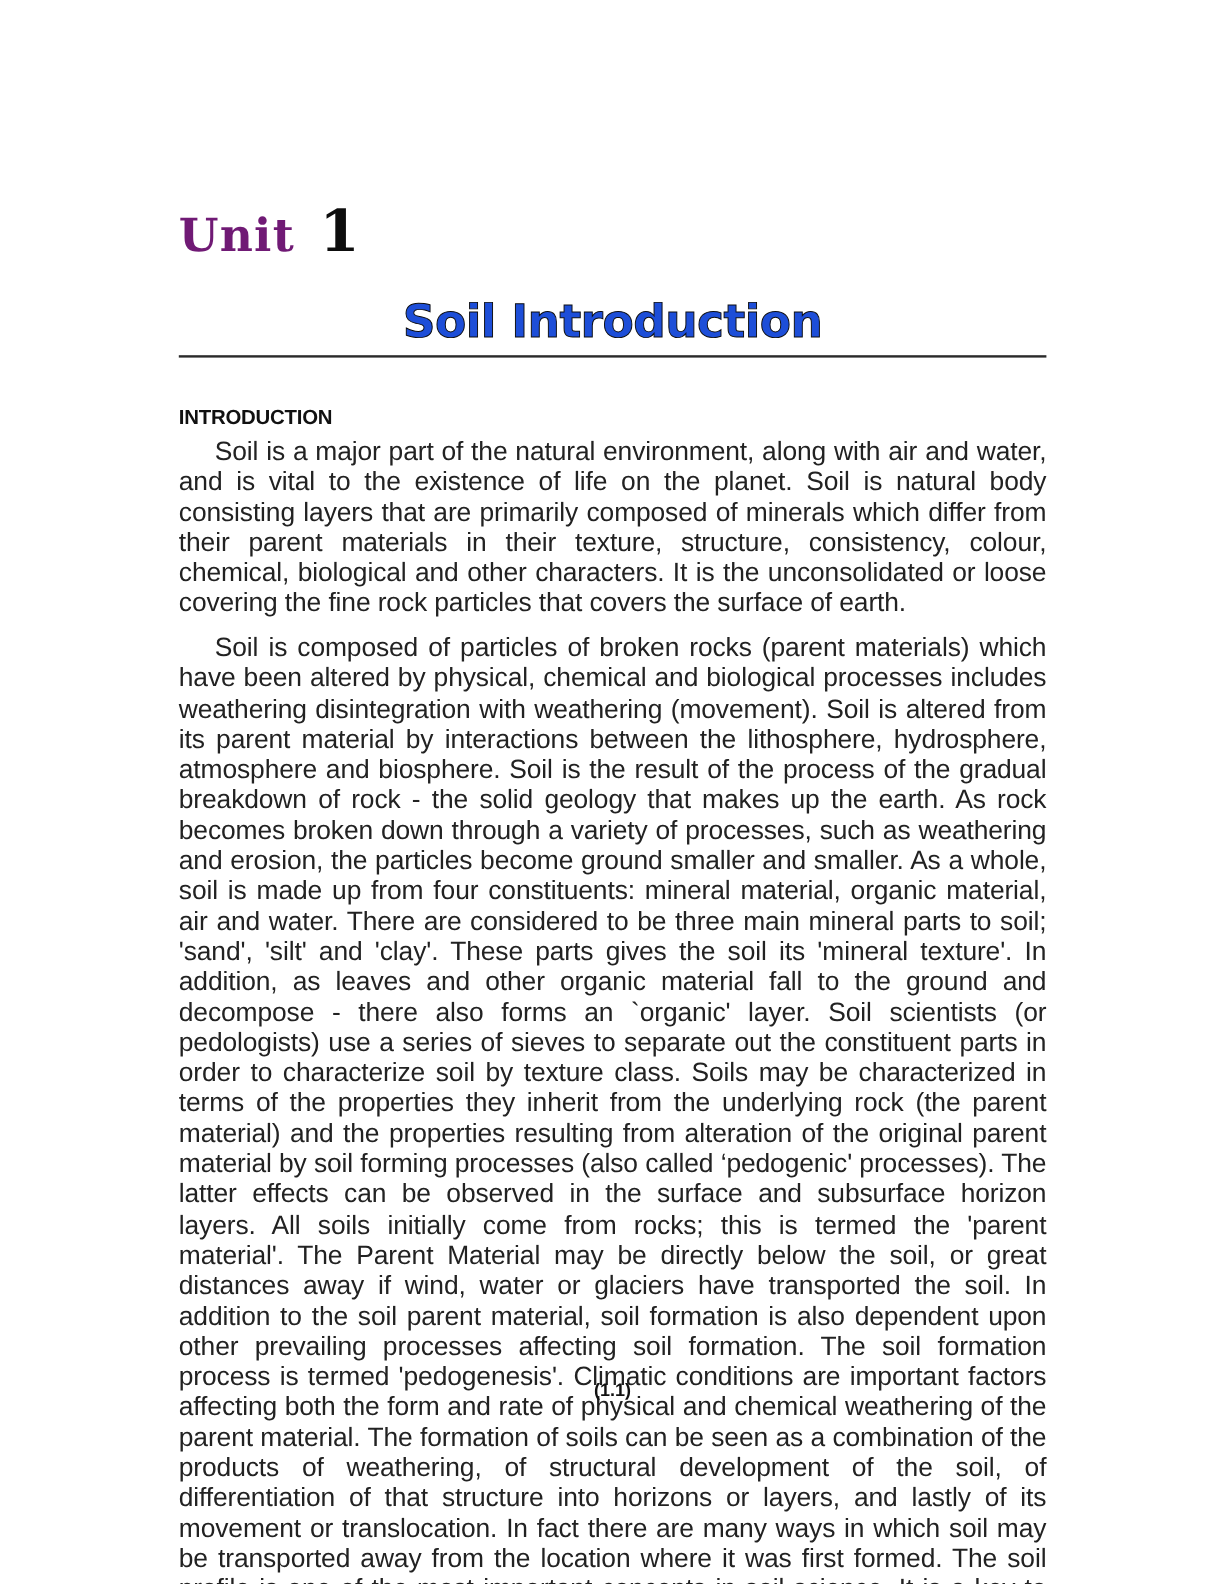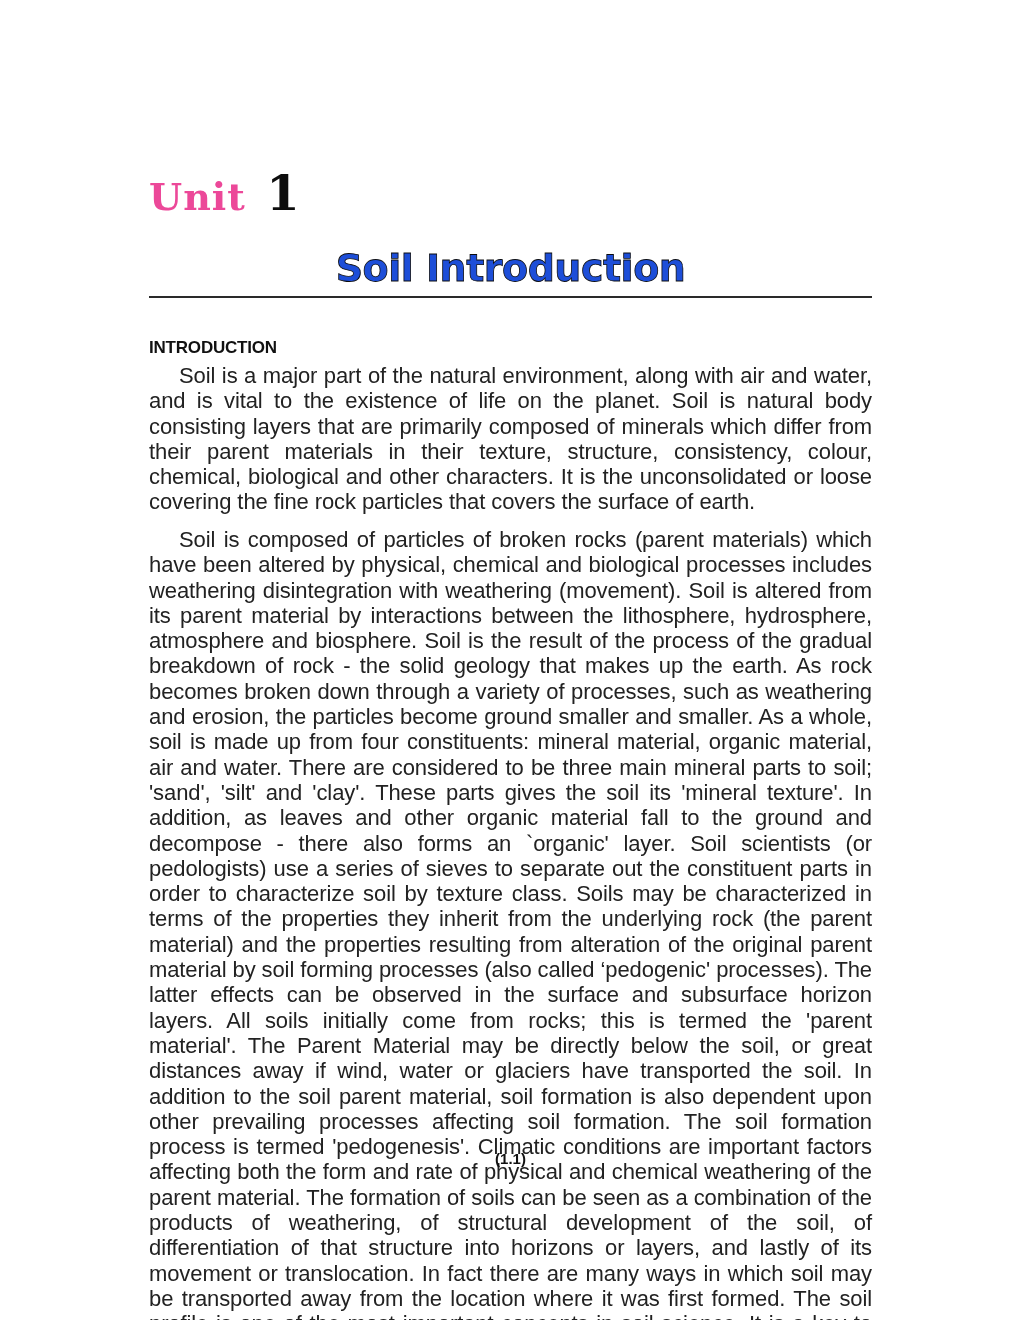--- a/index.html
+++ b/index.html
@@ -29,21 +29,21 @@
     position: absolute;
     left: 0;
     top: 165px;
     white-space: nowrap;
   }
   .unit-label {
     font-family: "DejaVu Serif", "Liberation Serif", serif;
     font-weight: bold;
     font-size: 38px;
     letter-spacing: 1px;
-    color: #ec4899;
+    color: #701a75;
   }
   .unit-number {
     font-family: "DejaVu Serif", "Liberation Serif", serif;
     font-weight: bold;
     font-size: 48px;
     margin-left: 16px;
     color: #0d0d0d;
   }
   .main-title {
     position: absolute;

